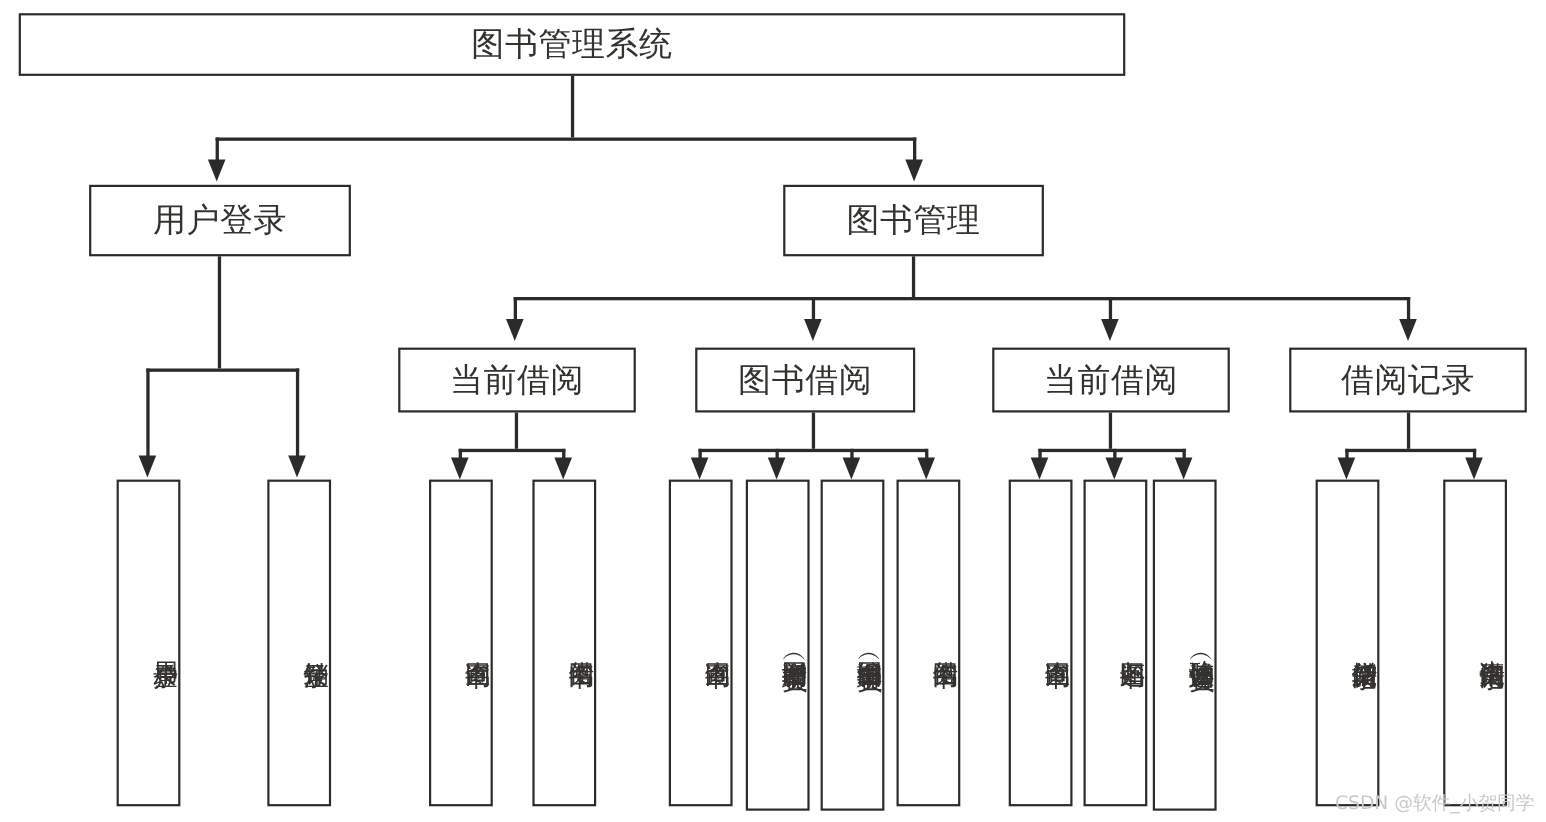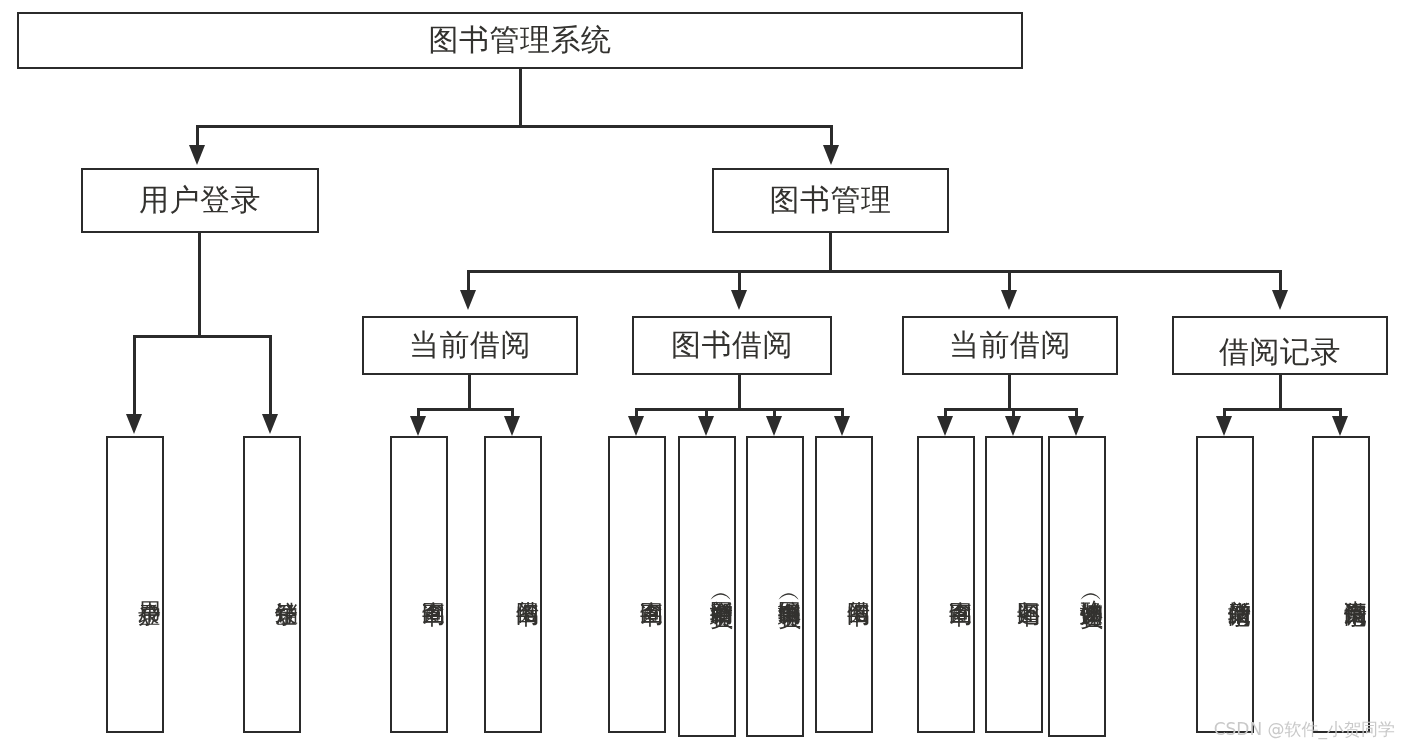--- a/index.html
+++ b/index.html
@@ -114,21 +114,21 @@
 
   <div class="node horiz" style="left:362px; top:316px; width:216px; height:59px;">
     <span class="lbl">当前借阅</span>
   </div>
   <div class="node horiz" style="left:632px; top:316px; width:200px; height:59px;">
     <span class="lbl">图书借阅</span>
   </div>
   <div class="node horiz" style="left:902px; top:316px; width:216px; height:59px;">
     <span class="lbl">当前借阅</span>
   </div>
-  <div class="node horiz" style="left:1172px; top:316px; width:216px; height:59px;align-items:flex-end;">
+  <div class="node horiz" style="left:1172px; top:316px; width:216px; height:59px;">
     <span class="lbl">借阅记录</span>
   </div>
 
   <div class="vline" style="left:468px; top:375px; width:3px; height:33px;"></div>
   <div class="hline" style="left:417px; top:408px; width:97px; height:3px;"></div>
   <div class="vline" style="left:417px; top:408px; width:3px; height:10px;"></div>
   <div class="arrow" style="left:410px; top:416px;"></div>
   <div class="vline" style="left:511px; top:408px; width:3px; height:10px;"></div>
   <div class="arrow" style="left:504px; top:416px;"></div>
 

